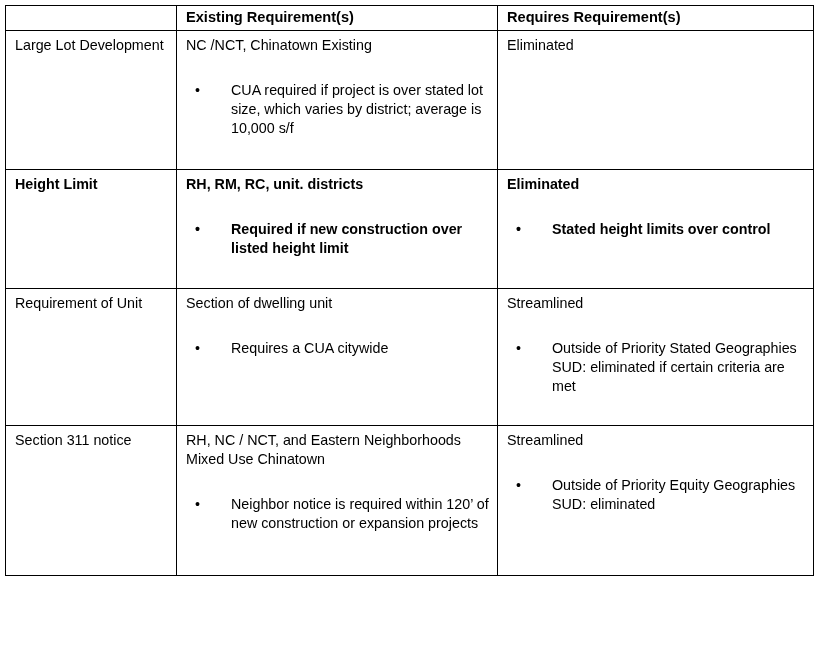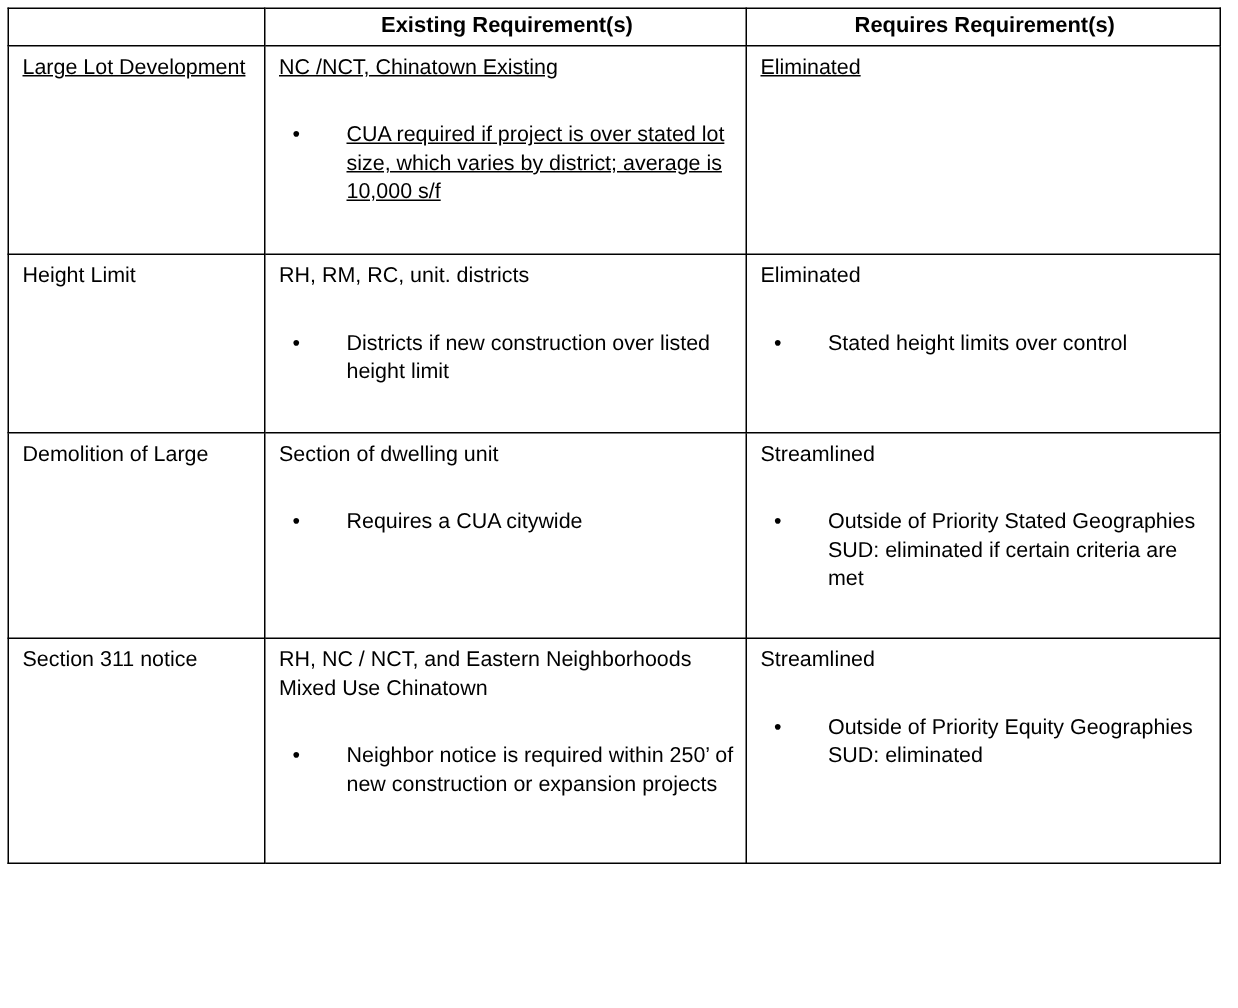--- a/index.html
+++ b/index.html
@@ -41,35 +41,34 @@
     border: 1.6px solid #000000;
     vertical-align: top;
     padding: 5px 7px 6px 9px;
     font-size: 14.3px;
     line-height: 1.32;
     font-weight: normal;
     text-align: left;
   }
 
   .req-table thead th {
-    text-align: center;
     font-weight: bold;
     font-size: 14.6px;
     padding-top: 2px;
     padding-bottom: 3px;
     height: 18px;
   }
 
   .req-table thead th.blank-head {
     text-align: left;
   }
 
   
-  tr.row-0 td { height: 127px; text-decoration: underline; }
-  tr.row-1 td { height: 107px; }
+  tr.row-0 td { height: 127px; }
+  tr.row-1 td { height: 107px; font-weight: bold; }
   tr.row-2 td { height: 86px; }
   tr.row-3 td { height: 125px; }
   tr.row-4 td { height: 138px; }
 
   .lead {
     margin: 0;
     white-space: pre-line;
   }
 
   .bullets {
@@ -139,37 +138,37 @@
         </tr>
         <tr class="row-1">
           <td class="category">
             <p class="lead">Height Limit</p>
           </td>
           <td class="existing">
             <p class="lead">RH, RM, RC, unit. districts</p>
             <ul class="bullets">
               <li>
                 <span class="dot">•</span>
-                <span class="btext">Districts if new construction over listed height limit</span>
+                <span class="btext">Required if new construction over listed height limit</span>
               </li>
             </ul>
           </td>
           <td class="proposed">
             <p class="lead">Eliminated</p>
             <ul class="bullets">
               <li>
                 <span class="dot">•</span>
                 <span class="btext">Stated height limits over control</span>
               </li>
             </ul>
           </td>
         </tr>
         <tr class="row-3">
           <td class="category">
-            <p class="lead">Demolition of Large</p>
+            <p class="lead">Requirement of Unit</p>
           </td>
           <td class="existing">
             <p class="lead">Section of dwelling unit</p>
             <ul class="bullets">
               <li>
                 <span class="dot">•</span>
                 <span class="btext">Requires a CUA citywide</span>
               </li>
             </ul>
           </td>
@@ -185,21 +184,21 @@
         </tr>
         <tr class="row-4">
           <td class="category">
             <p class="lead">Section 311 notice</p>
           </td>
           <td class="existing">
             <p class="lead">RH, NC / NCT, and Eastern Neighborhoods Mixed Use Chinatown</p>
             <ul class="bullets">
               <li>
                 <span class="dot">•</span>
-                <span class="btext">Neighbor notice is required within 250’ of new construction or expansion projects</span>
+                <span class="btext">Neighbor notice is required within 120’ of new construction or expansion projects</span>
               </li>
             </ul>
           </td>
           <td class="proposed">
             <p class="lead">Streamlined</p>
             <ul class="bullets">
               <li>
                 <span class="dot">•</span>
                 <span class="btext">Outside of Priority Equity Geographies SUD: eliminated</span>
               </li>

